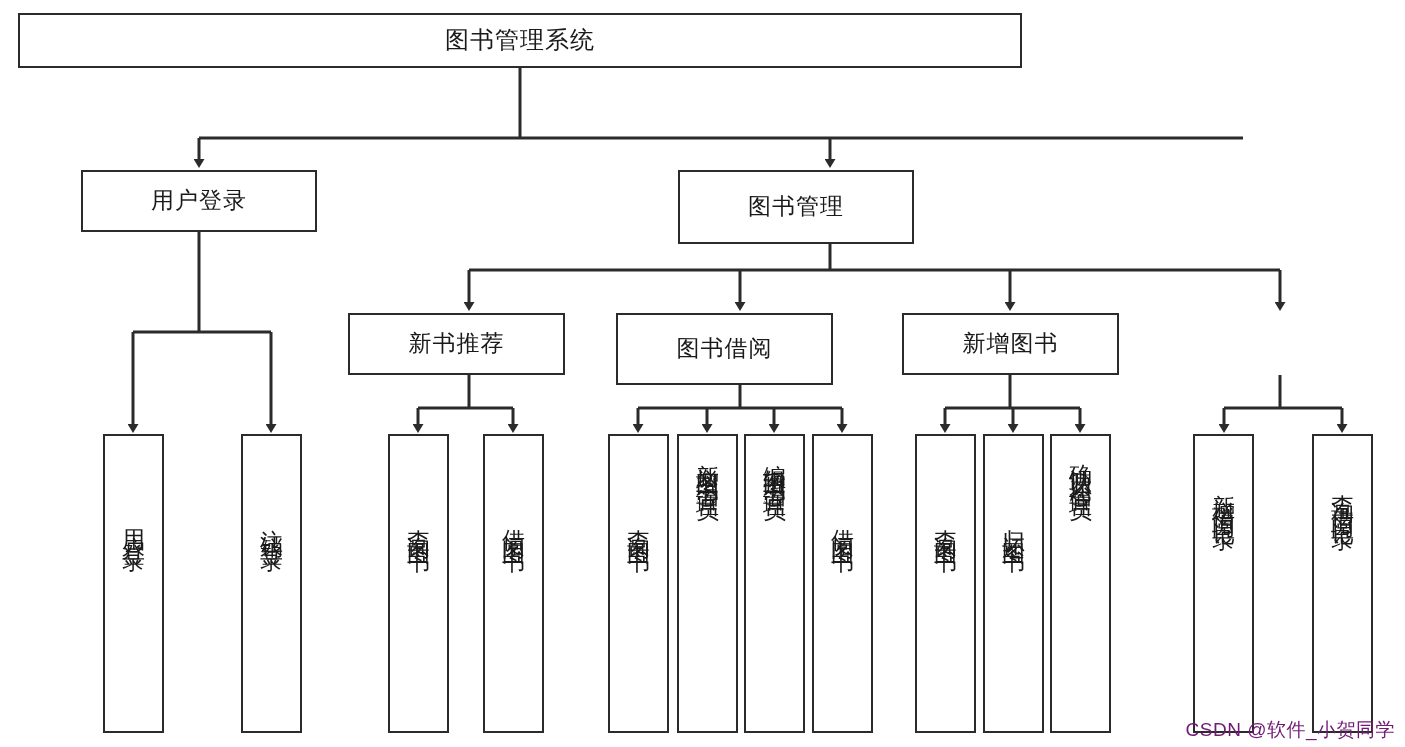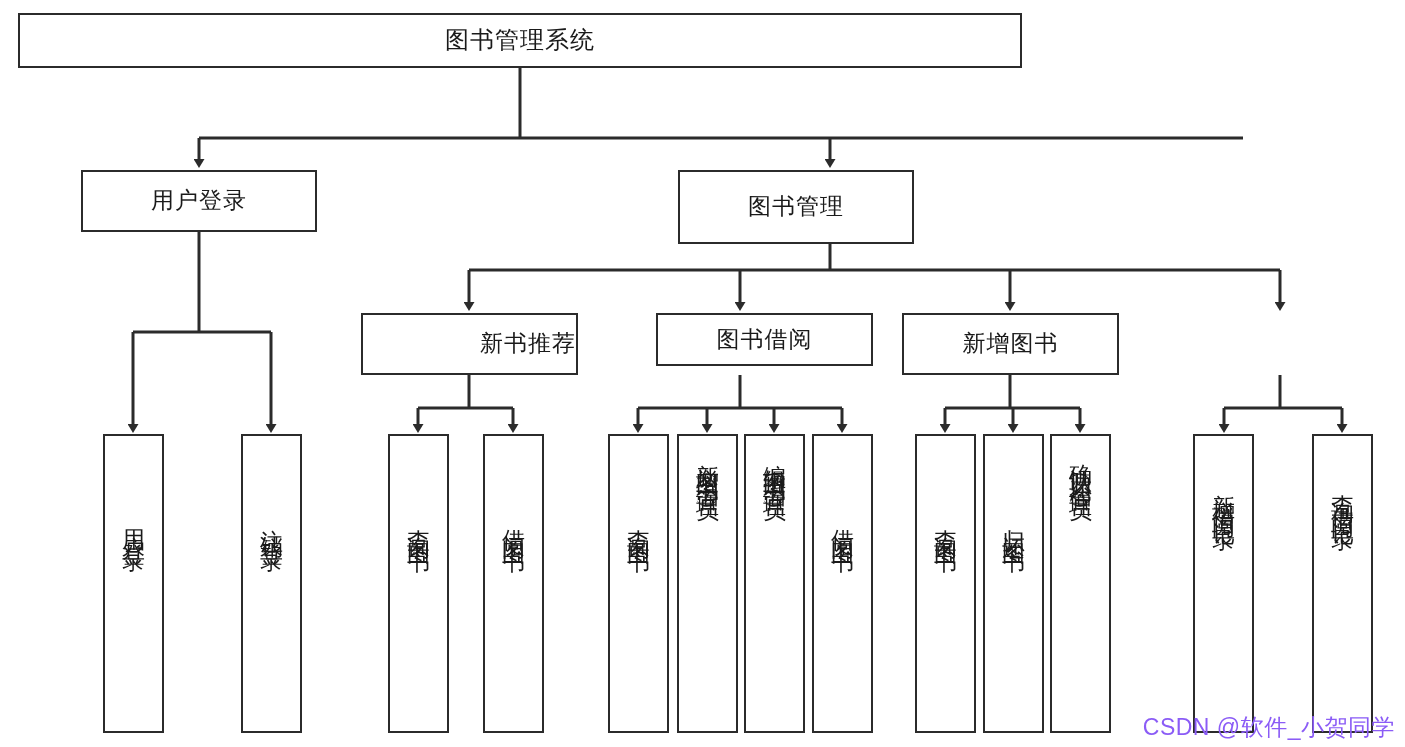--- a/index.html
+++ b/index.html
@@ -57,22 +57,22 @@
   .node.vert.tall .label {
     letter-spacing: 5px;
   }
   .node.root .label {
     font-size: 24px;
   }
   .watermark {
     position: absolute;
     right: 10px;
     bottom: 4px;
-    font-size: 23px;
-    color: #8b5cf6;
+    font-size: 19px;
+    color: #701a75;
     letter-spacing: 0.5px;
     white-space: nowrap;
   }
 </style>
 </head>
 <body>
 
 <div id="canvas">
 
   <svg class="edges" viewBox="0 0 1405 747">
@@ -129,24 +129,24 @@
     <span class="label">图书管理系统</span>
   </div>
 
   <div class="node horiz" style="left:81px; top:170px; width:236px; height:62px;">
     <span class="label">用户登录</span>
   </div>
   <div class="node horiz" style="left:678px; top:170px; width:236px; height:74px;">
     <span class="label">图书管理</span>
   </div>
 
-  <div class="node horiz" style="left:361px; top:313px; width:217px; height:62px;justify-content:flex-end;">
+  <div class="node horiz" style="left:348px; top:313px; width:217px; height:62px;">
     <span class="label">新书推荐</span>
   </div>
-  <div class="node horiz" style="left:656px; top:313px; width:217px; height:53px;">
+  <div class="node horiz" style="left:616px; top:313px; width:217px; height:72px;">
     <span class="label">图书借阅</span>
   </div>
   <div class="node horiz" style="left:902px; top:313px; width:217px; height:62px;">
     <span class="label">新增图书</span>
   </div>
 
   <div class="node vert" style="left:103px; top:434px; width:61px; height:299px; padding-top:75px;">
     <span class="label">用户登录</span>
   </div>
   <div class="node vert" style="left:241px; top:434px; width:61px; height:299px; padding-top:75px;">

